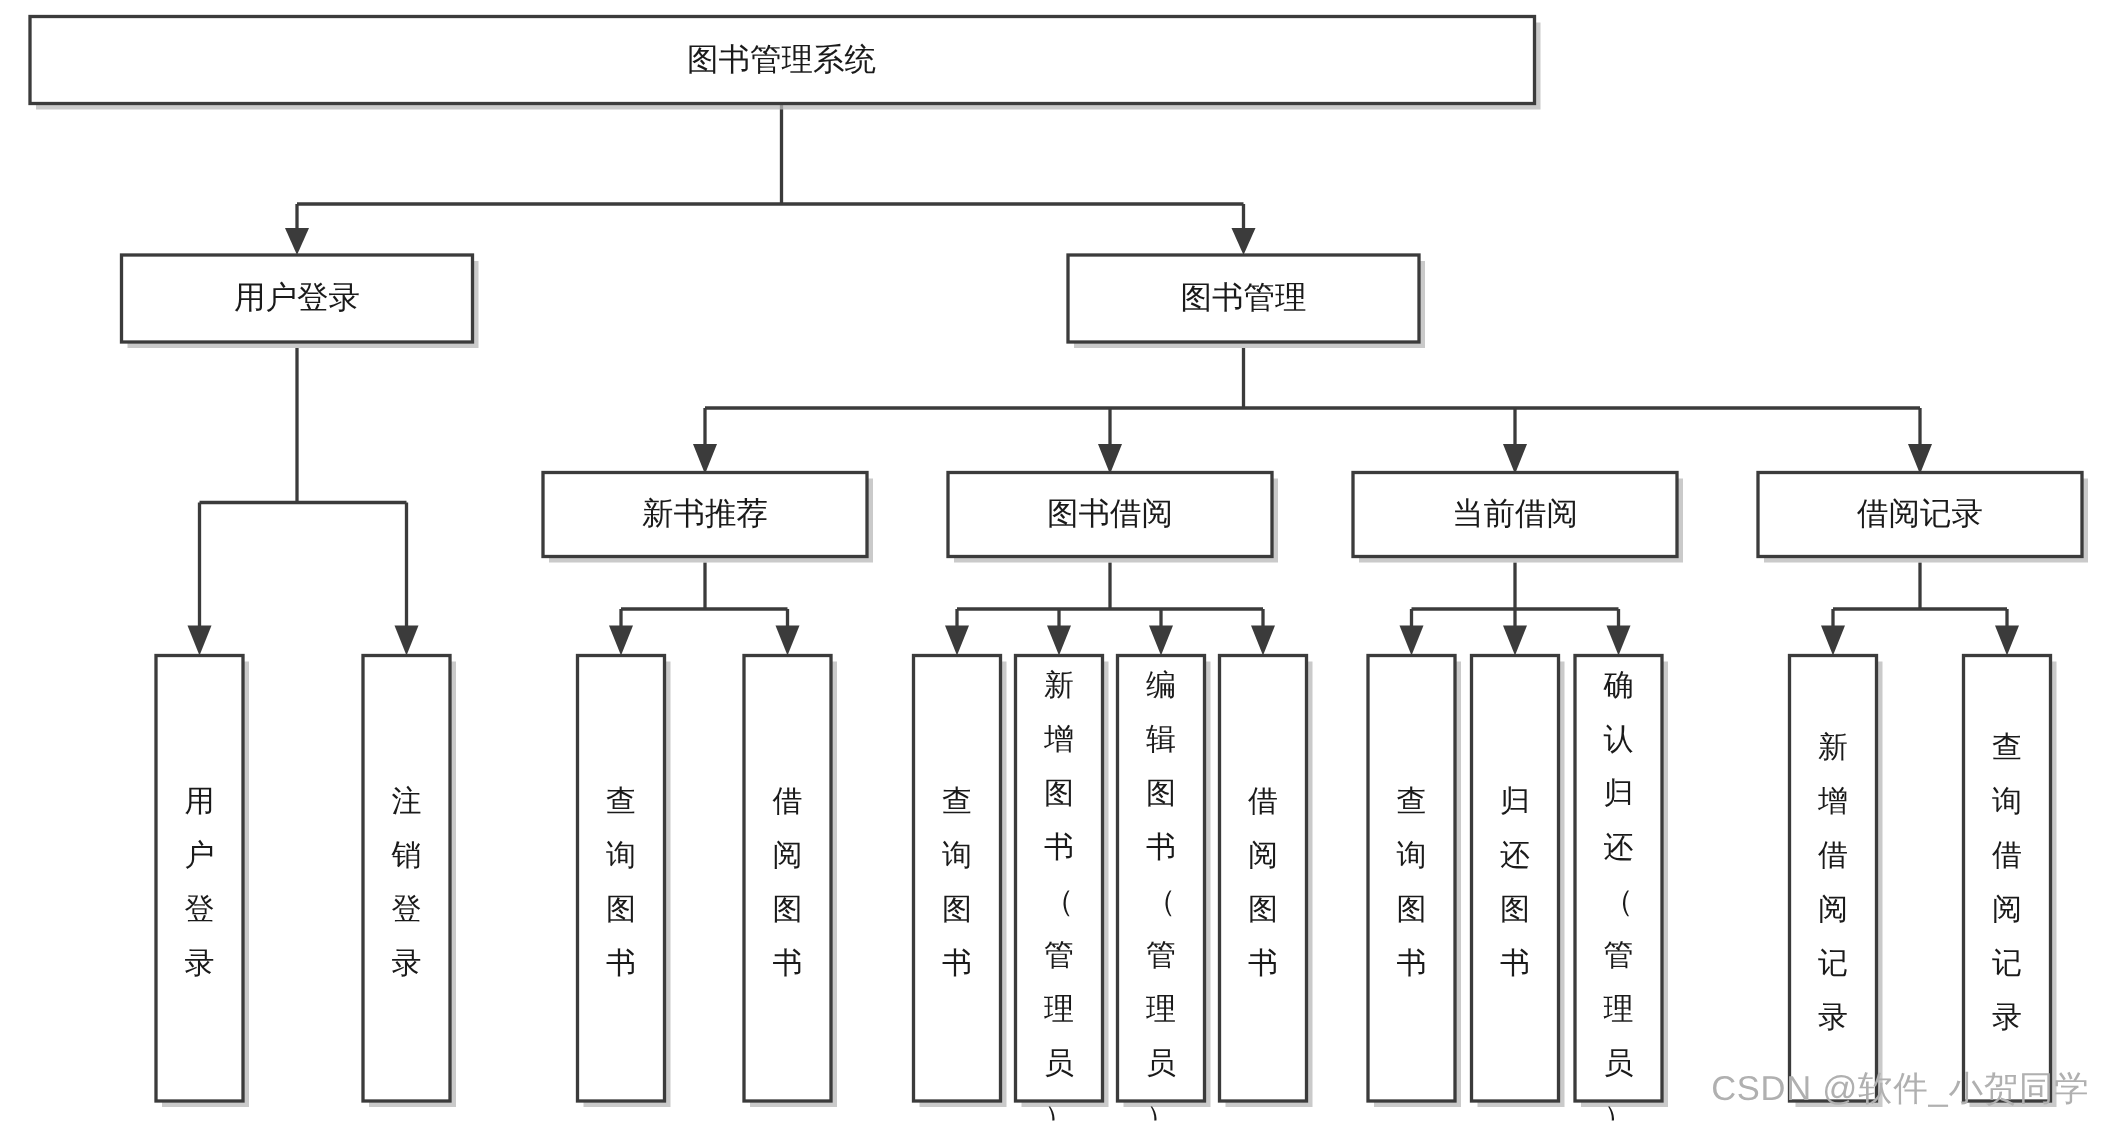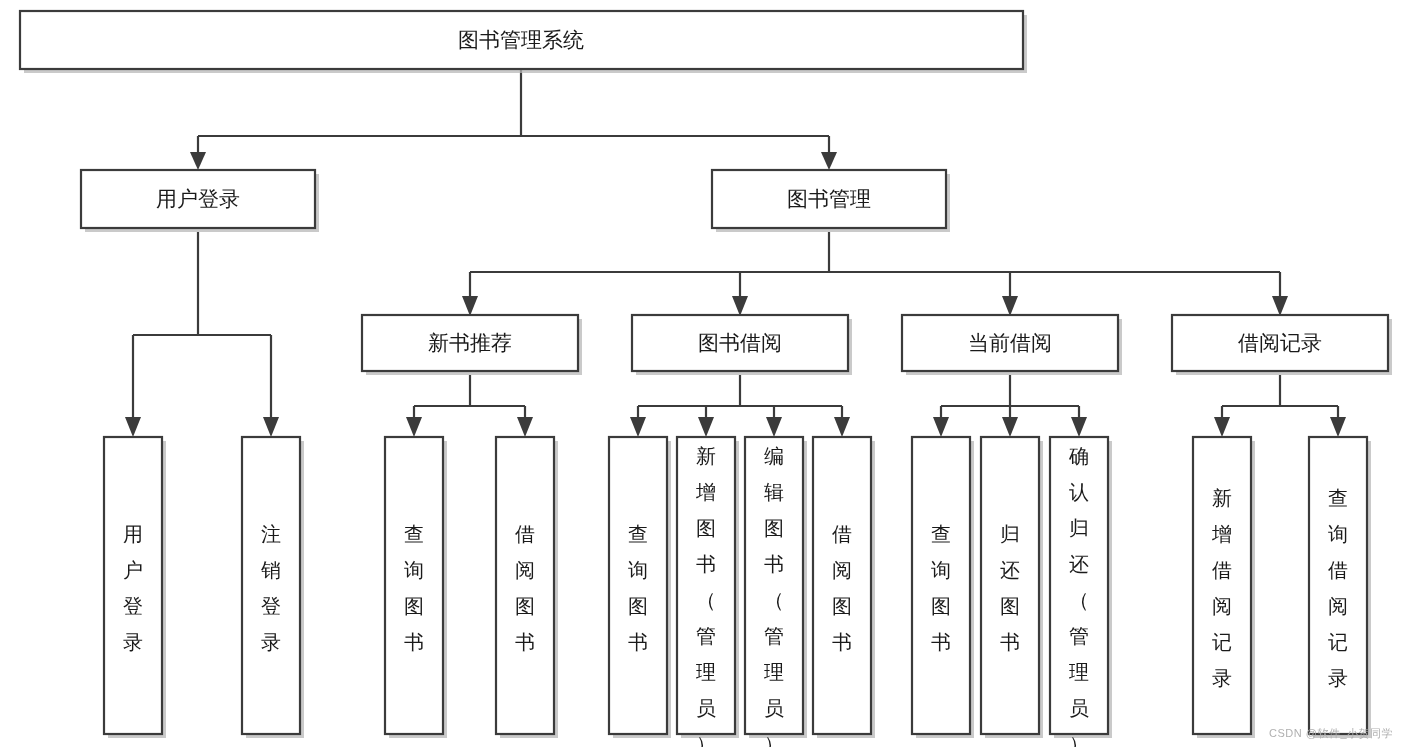--- a/index.html
+++ b/index.html
@@ -58,21 +58,21 @@
     font-family: "Liberation Sans", "DejaVu Sans", sans-serif;
     font-size: 20px;
     fill: #1a1a1a;
     text-anchor: middle;
   }
   .watermark {
     position: absolute;
     right: 12px;
     bottom: 6px;
     font-family: "Liberation Sans", "DejaVu Sans", sans-serif;
-    font-size: 11px;
+    font-size: 23px;
     color: #b0b0b0;
     letter-spacing: 0.5px;
     white-space: nowrap;
     pointer-events: none;
   }
 </style>
 </head>
 <body>
 
 <div id="diagram-root">

